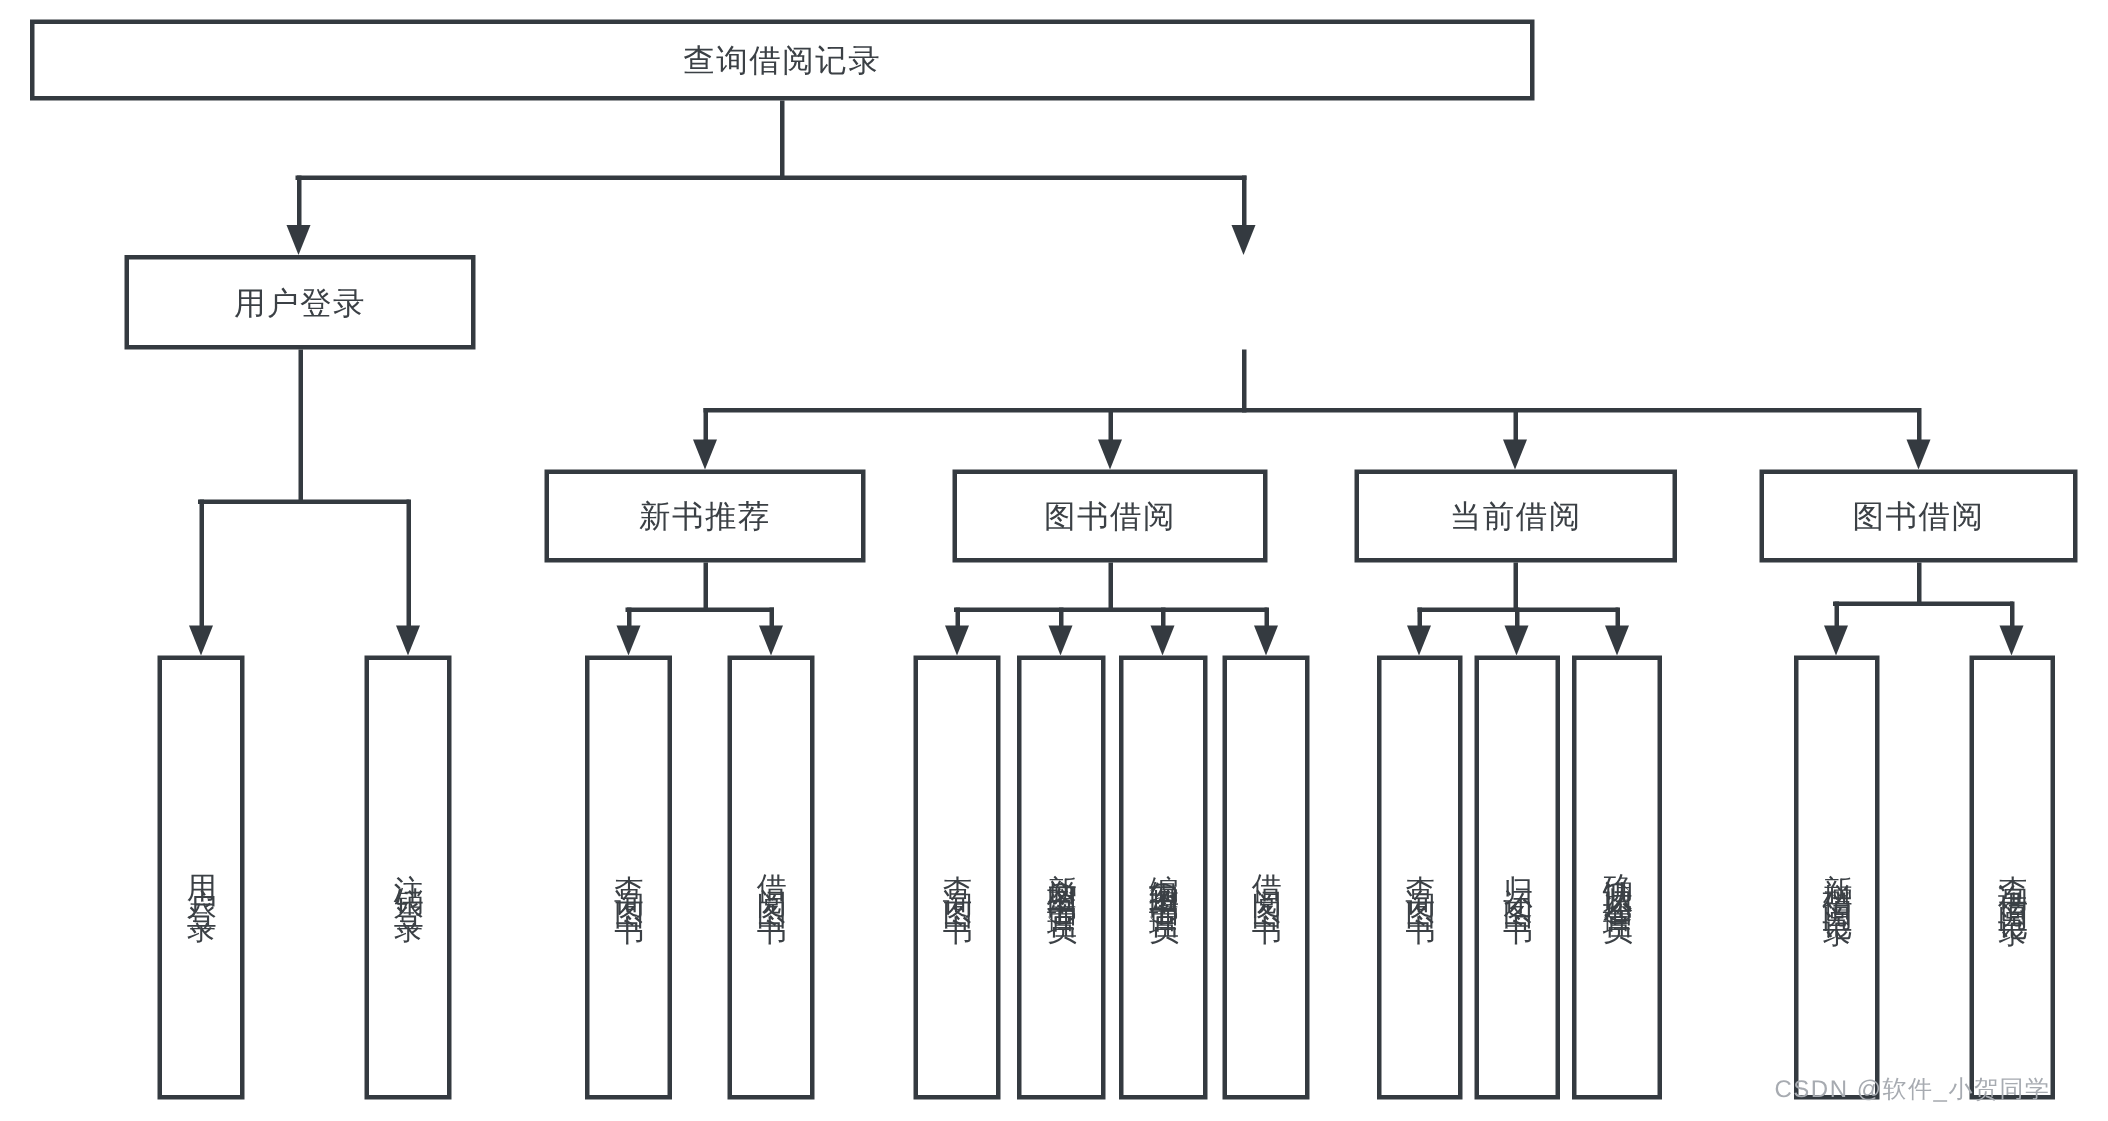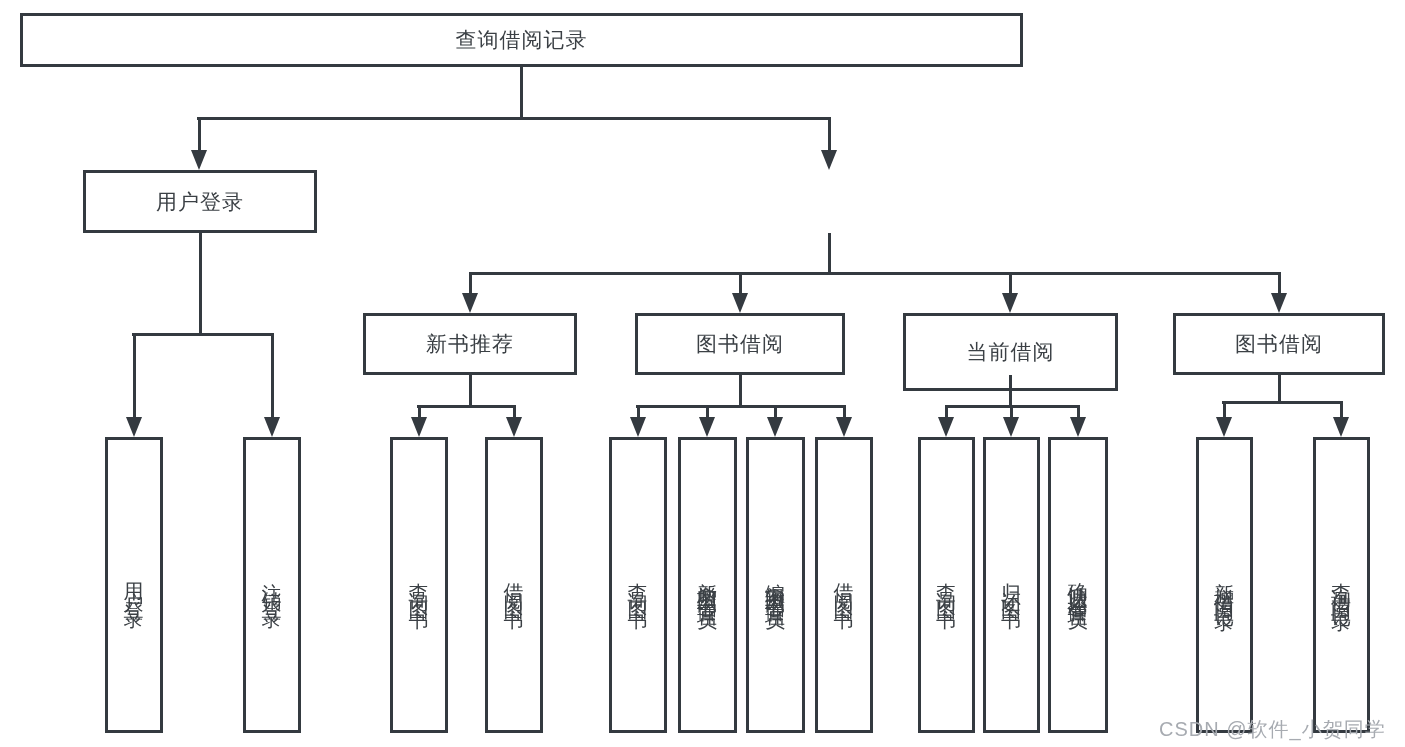--- a/index.html
+++ b/index.html
@@ -28,22 +28,22 @@
   }
   .hl,.vl{position:absolute;background:var(--line);}
   .hl{height:3px;}
   .vl{width:3px;}
   .ah{
     position:absolute;width:0;height:0;
     border-left:8px solid transparent;border-right:8px solid transparent;
     border-top:20px solid var(--line);
   }
   .watermark{
-    position:absolute;left:1159px;top:716px;
-    font-size:20px;color:var(--wm);letter-spacing:1px;
+    position:absolute;left:1183px;top:716px;
+    font-size:16px;color:var(--wm);letter-spacing:1px;
     z-index:5;white-space:nowrap;
   }
 </style>
 </head>
 <body>
 
 <div class="stage">
 
   <div class="box" style="left:20px;top:13px;width:1003px;height:54px">
     <span>查询借阅记录</span>
@@ -77,21 +77,21 @@
   <div class="ah" style="left:1002px;top:293px"></div>
   <div class="vl" style="left:1278px;top:272px;height:24px"></div>
   <div class="ah" style="left:1271px;top:293px"></div>
 
   <div class="box" style="left:363px;top:313px;width:214px;height:62px">
     <span>新书推荐</span>
   </div>
   <div class="box" style="left:635px;top:313px;width:210px;height:62px">
     <span>图书借阅</span>
   </div>
-  <div class="box" style="left:903px;top:313px;width:215px;height:78px">
+  <div class="box" style="left:903px;top:313px;width:215px;height:62px">
     <span>当前借阅</span>
   </div>
   <div class="box" style="left:1173px;top:313px;width:212px;height:62px">
     <span>图书借阅</span>
   </div>
 
   <div class="vl" style="left:469px;top:375px;height:33px"></div>
   <div class="hl" style="left:417px;top:405px;width:99px"></div>
   <div class="vl" style="left:418px;top:405px;height:15px"></div>
   <div class="ah" style="left:411px;top:417px"></div>

